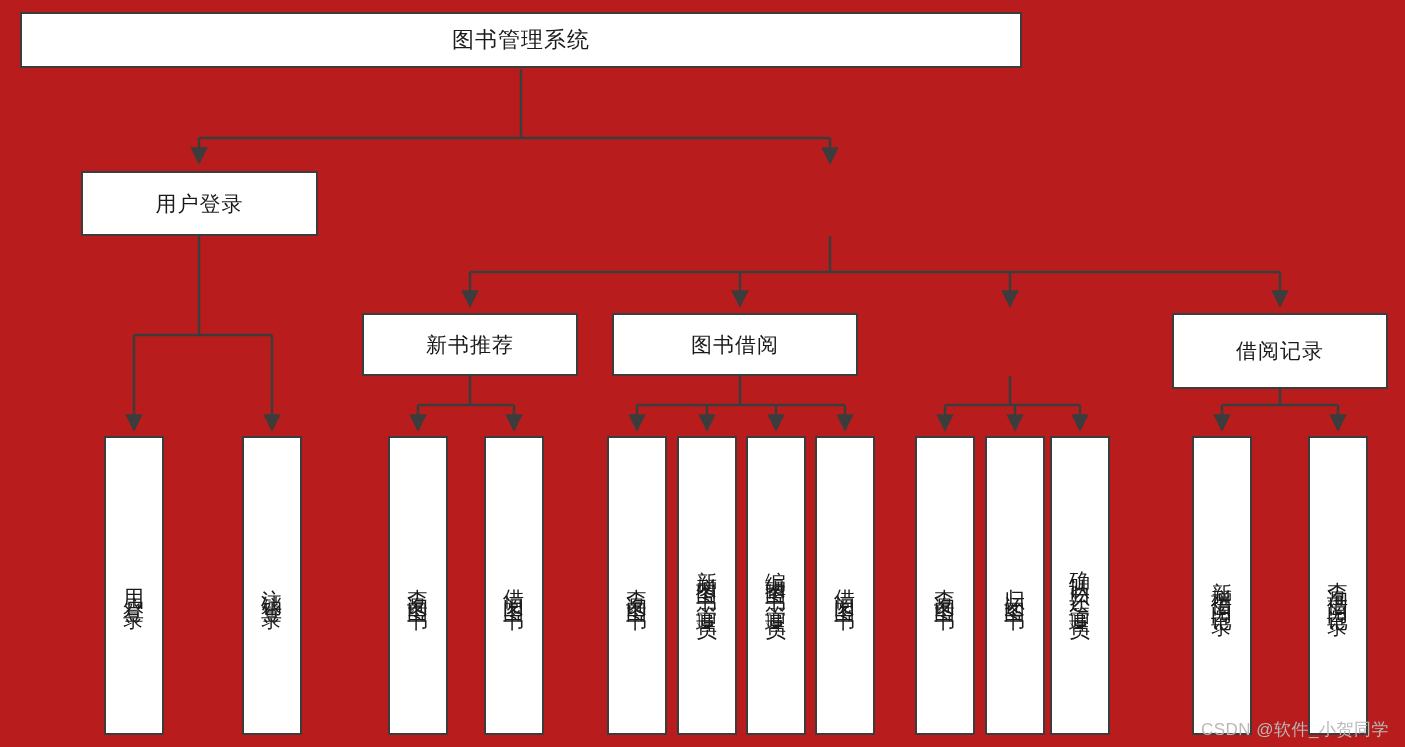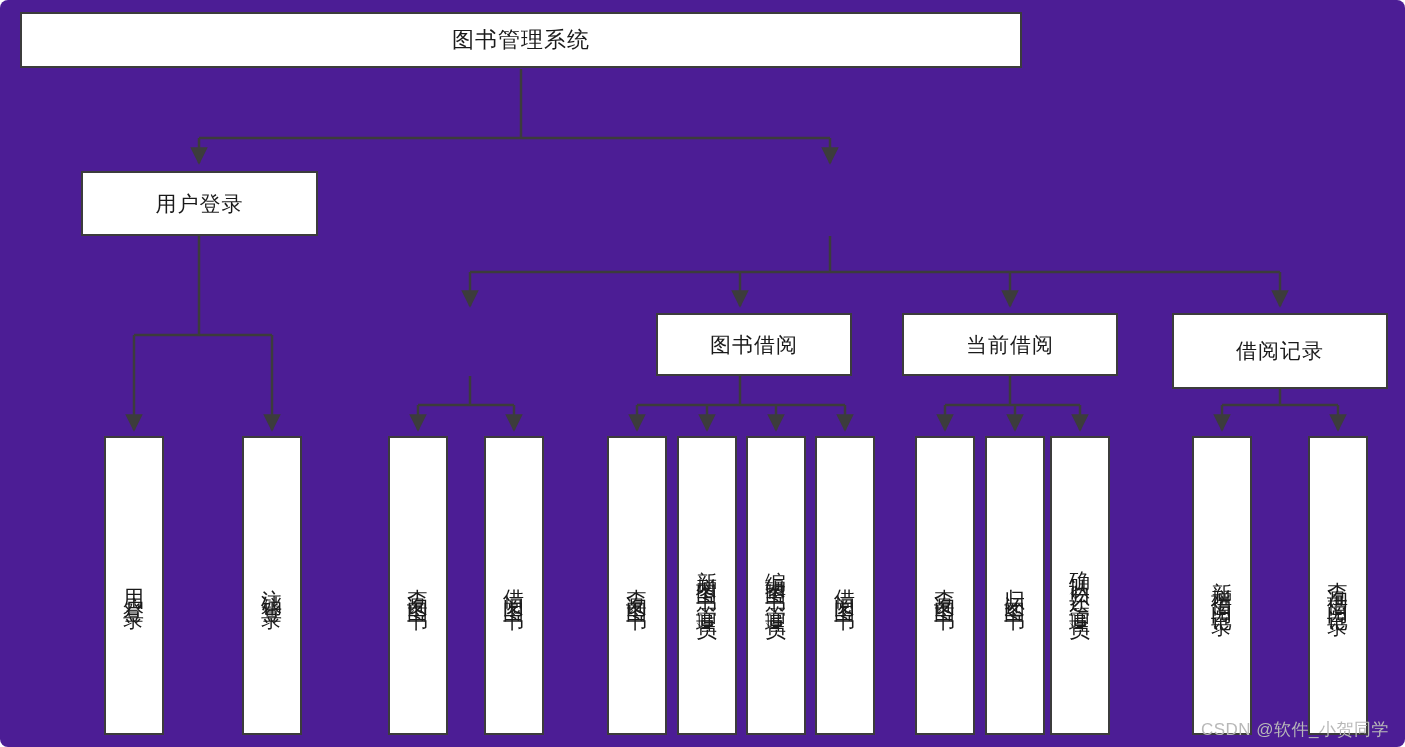--- a/index.html
+++ b/index.html
@@ -7,23 +7,22 @@
     padding: 0;
     background: #ffffff;
   }
   body {
     font-family: "Liberation Sans", "DejaVu Sans", sans-serif;
   }
   #canvas {
     position: relative;
     width: 1405px;
     height: 747px;
-    background: #4c1d95;
+    background: #b91c1c;
     overflow: hidden;
-    border-radius: 8px;
   }
   #edges {
     position: absolute;
     left: 0;
     top: 0;
     width: 1405px;
     height: 747px;
   }
   .node {
     position: absolute;
@@ -115,22 +114,22 @@
       <path d="M 1222 405 L 1338 405"></path>
       <path d="M 1222 405 L 1222 430" marker-end="url(#arrow)"></path>
       <path d="M 1338 405 L 1338 430" marker-end="url(#arrow)"></path>
     </g>
   </svg>
 
   <div class="node horiz root" style="left:20px; top:12px; width:1002px; height:56px;">图书管理系统</div>
 
   <div class="node horiz" style="left:81px; top:171px; width:237px; height:65px;">用户登录</div>
 
-  <div class="node horiz" style="left:656px; top:313px; width:196px; height:63px;">图书借阅</div>
-  <div class="node horiz" style="left:902px; top:313px; width:216px; height:63px;">当前借阅</div>
+  <div class="node horiz" style="left:362px; top:313px; width:216px; height:63px;">新书推荐</div>
+  <div class="node horiz" style="left:612px; top:313px; width:246px; height:63px;">图书借阅</div>
   <div class="node horiz" style="left:1172px; top:313px; width:216px; height:76px;">借阅记录</div>
 
   <div class="node vert" style="left:104px; top:436px; width:60px; height:299px;">用户登录</div>
   <div class="node vert" style="left:242px; top:436px; width:60px; height:299px;">注销登录</div>
 
   <div class="node vert" style="left:388px; top:436px; width:60px; height:299px;">查询图书</div>
   <div class="node vert" style="left:484px; top:436px; width:60px; height:299px;">借阅图书</div>
 
   <div class="node vert" style="left:607px; top:436px; width:60px; height:299px;">查询图书</div>
   <div class="node vert" style="left:677px; top:436px; width:60px; height:299px;">新增图书（管理员）</div>

